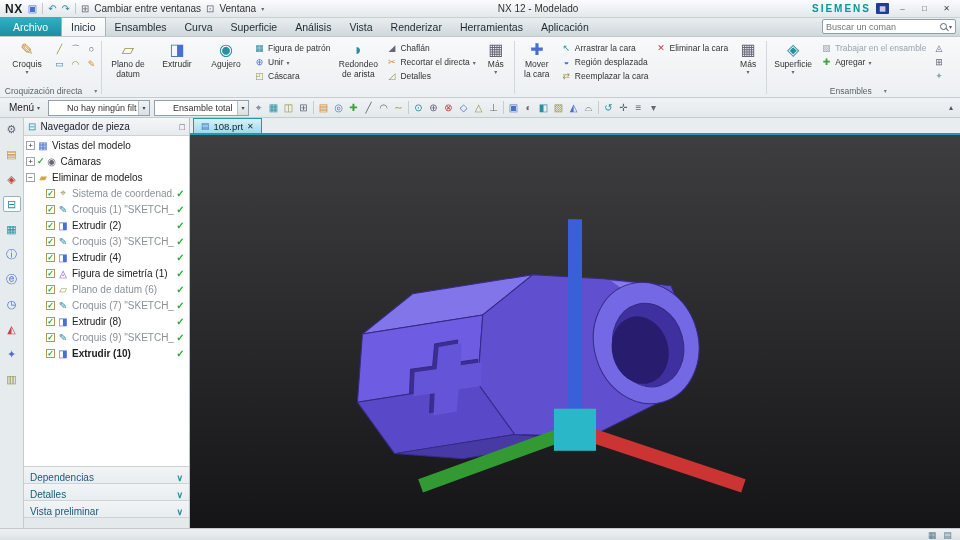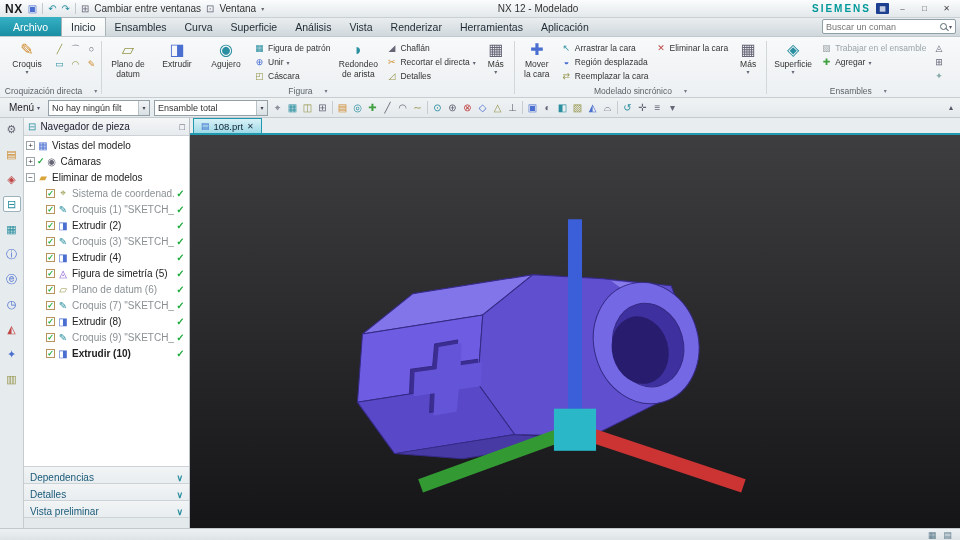--- a/index.html
+++ b/index.html
@@ -47,21 +47,21 @@
   .sgrid{display:grid;grid-template-columns:repeat(3,15px);grid-auto-rows:14px;gap:1px;padding-top:4px}
   .sgi{display:flex;align-items:center;justify-content:center;font-size:9px;color:#556}
   .c-teal{color:#2a8fa0}.c-olive{color:#95954a}.c-orange{color:#cf8a2a}.c-blue{color:#4a6fd0}
   .c-gray{color:#667}.c-green{color:#3fa040}.c-red{color:#c04545}
 
   
   .toolrow{height:20px;background:linear-gradient(#f0f3f4,#e4e9ec);border-bottom:1px solid #c4cacd;display:flex;align-items:center;padding:0 3px;flex:0 0 20px}
   .menu-btn{display:flex;align-items:center;gap:3px;padding:0 6px;font-size:10px;color:#222}
   .menu-btn .arr{font-size:6px;color:#556}
   .dropdown{height:16px;border:1px solid #93a0a7;background:#fff;display:flex;align-items:center;font-size:9px;color:#333;margin:0 2px}
-  .dropdown .dval{flex:1;overflow:hidden;white-space:nowrap;padding:0 3px}
+  .dropdown .dval{flex:1;overflow:hidden;white-space:nowrap;padding:0 18px}
   .dropdown .darr{width:11px;height:14px;background:linear-gradient(#f2f5f6,#d9e0e3);border-left:1px solid #b9c2c6;display:flex;align-items:center;justify-content:center;font-size:6px;color:#445}
   .ticons{display:flex;align-items:center;flex:1;overflow:hidden}
   .ticon{width:15px;height:18px;line-height:18px;text-align:center;font-size:10px;flex:0 0 15px}
   .tsep{width:1px;height:13px;background:#c6ccd0;margin:0 2px;flex:0 0 1px}
   .collapse{margin-left:auto;font-size:8px;color:#556;padding:0 4px}
 
   
   .main{flex:1;display:flex;min-height:0}
   .sidestrip{width:24px;background:#e6ebed;border-right:1px solid #c6ccd0;display:flex;flex-direction:column;align-items:center;padding-top:3px;gap:9px;flex:0 0 24px}
   .strip-ico{width:18px;height:16px;display:flex;align-items:center;justify-content:center;font-size:11px}
@@ -229,24 +229,20 @@
               <span class="sico c-olive">◿</span>
               <span>Detalles</span>
             </div>
         </div>
         <div class="bigbtn" style="width:32px">
           <span class="bico c-gray">▦</span>
           <span class="blabel">Más</span>
           <span class="arr">▾</span>
         </div>
       </div>
-      <div class="rgl">
-          <span>Figura</span>
-          <span class="arr">▾</span>
-        </div>
     </div>
 
     <div class="rdiv"></div>
 
     <div class="rgroup">
       <div class="rgc">
         <div class="bigbtn" style="width:40px">
           <span class="bico c-blue">✚</span>
           <span class="blabel">Mover</span>
           <span class="blabel">la cara</span>
@@ -270,24 +266,20 @@
               <span class="sico c-red">✕</span>
               <span>Eliminar la cara</span>
             </div>
         </div>
         <div class="bigbtn" style="width:32px">
           <span class="bico c-gray">▦</span>
           <span class="blabel">Más</span>
           <span class="arr">▾</span>
         </div>
       </div>
-      <div class="rgl">
-          <span>Modelado sincrónico</span>
-          <span class="arr">▾</span>
-        </div>
     </div>
 
     <div class="rdiv"></div>
 
     <div class="rgroup">
       <div class="rgc">
         <div class="bigbtn">
           <span class="bico c-teal">◈</span>
           <span class="blabel">Superficie</span>
           <span class="arr">▾</span>
@@ -324,21 +316,21 @@
 
   <div class="toolrow">
     <div class="menu-btn">
         <span>Menú</span>
         <span class="arr">▾</span>
       </div>
     <div class="dropdown" style="width:102px">
       <span class="dval">No hay ningún filt</span>
       <span class="darr">▾</span>
     </div>
-    <div class="dropdown" style="width:114px">
+    <div class="dropdown" style="width:95px">
       <span class="dval">Ensamble total</span>
       <span class="darr">▾</span>
     </div>
     <div class="ticons">
         <div class="ticon" style="color: rgb(102, 102, 119);">⌖</div>
         <div class="ticon" style="color: rgb(42, 143, 160);">▦</div>
         <div class="ticon" style="color: rgb(149, 149, 74);">◫</div>
         <div class="ticon" style="color: rgb(102, 102, 119);">⊞</div>
         <div class="tsep"></div>
         <div class="ticon" style="color: rgb(207, 138, 42);">▤</div>
@@ -453,21 +445,21 @@
             <span class="tcb">✓</span>
             <span class="tico" style="color: rgb(74, 111, 208);">◨</span>
             <span class="tlabel">Extrudir (4)</span>
             <span class="tac">✓</span>
           </div>
           <div class="trow">
             <span class="tind" style="width: 11px;"></span>
             <span class="texp noexp"></span>
             <span class="tcb">✓</span>
             <span class="tico" style="color: rgb(138, 90, 208);">◬</span>
-            <span class="tlabel">Figura de simetría (5)</span>
+            <span class="tlabel">Figura de simetría (1)</span>
             <span class="tac">✓</span>
           </div>
           <div class="trow">
             <span class="tind" style="width: 11px;"></span>
             <span class="texp noexp"></span>
             <span class="tcb">✓</span>
             <span class="tico" style="color: rgb(149, 149, 74);">▱</span>
             <span class="tlabel gray">Plano de datum (6)</span>
             <span class="tac">✓</span>
           </div>

